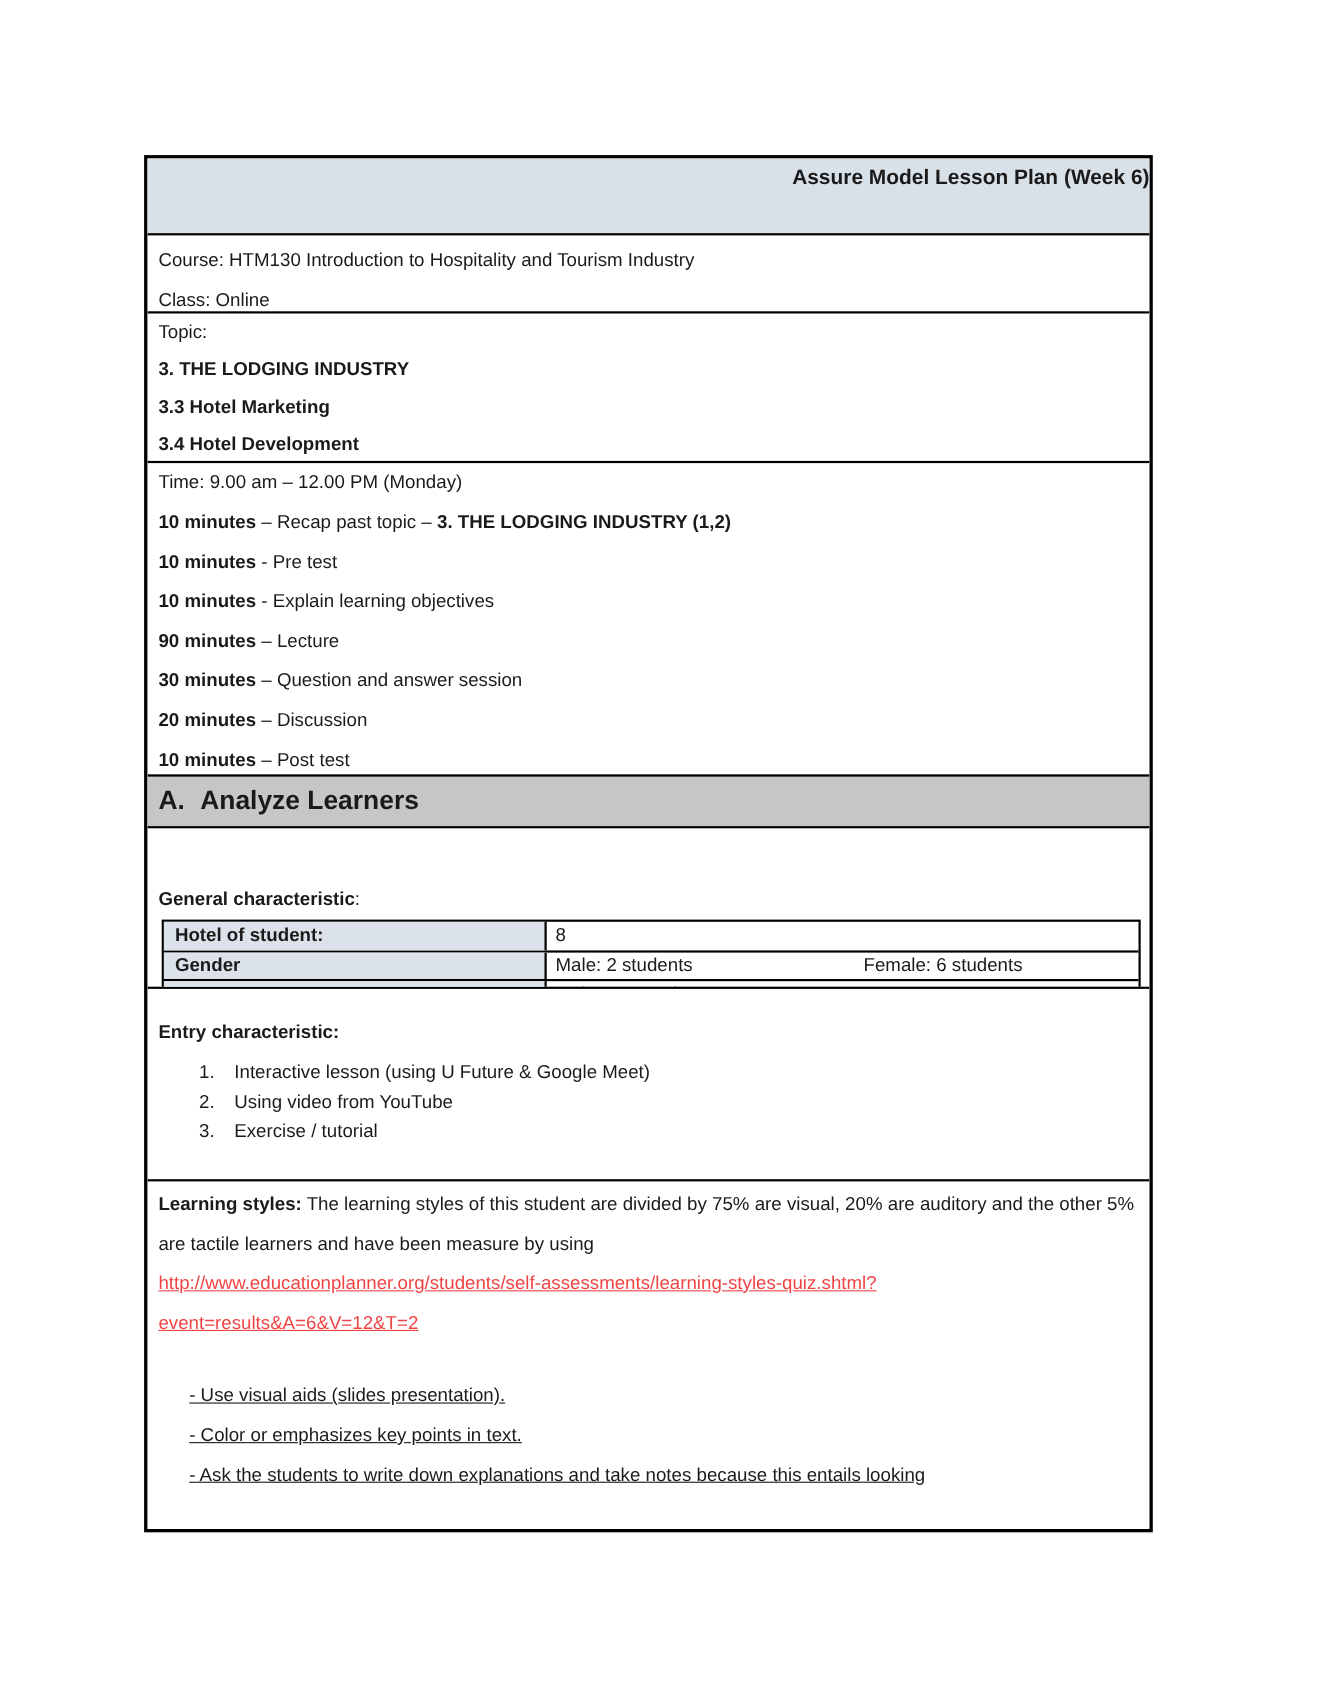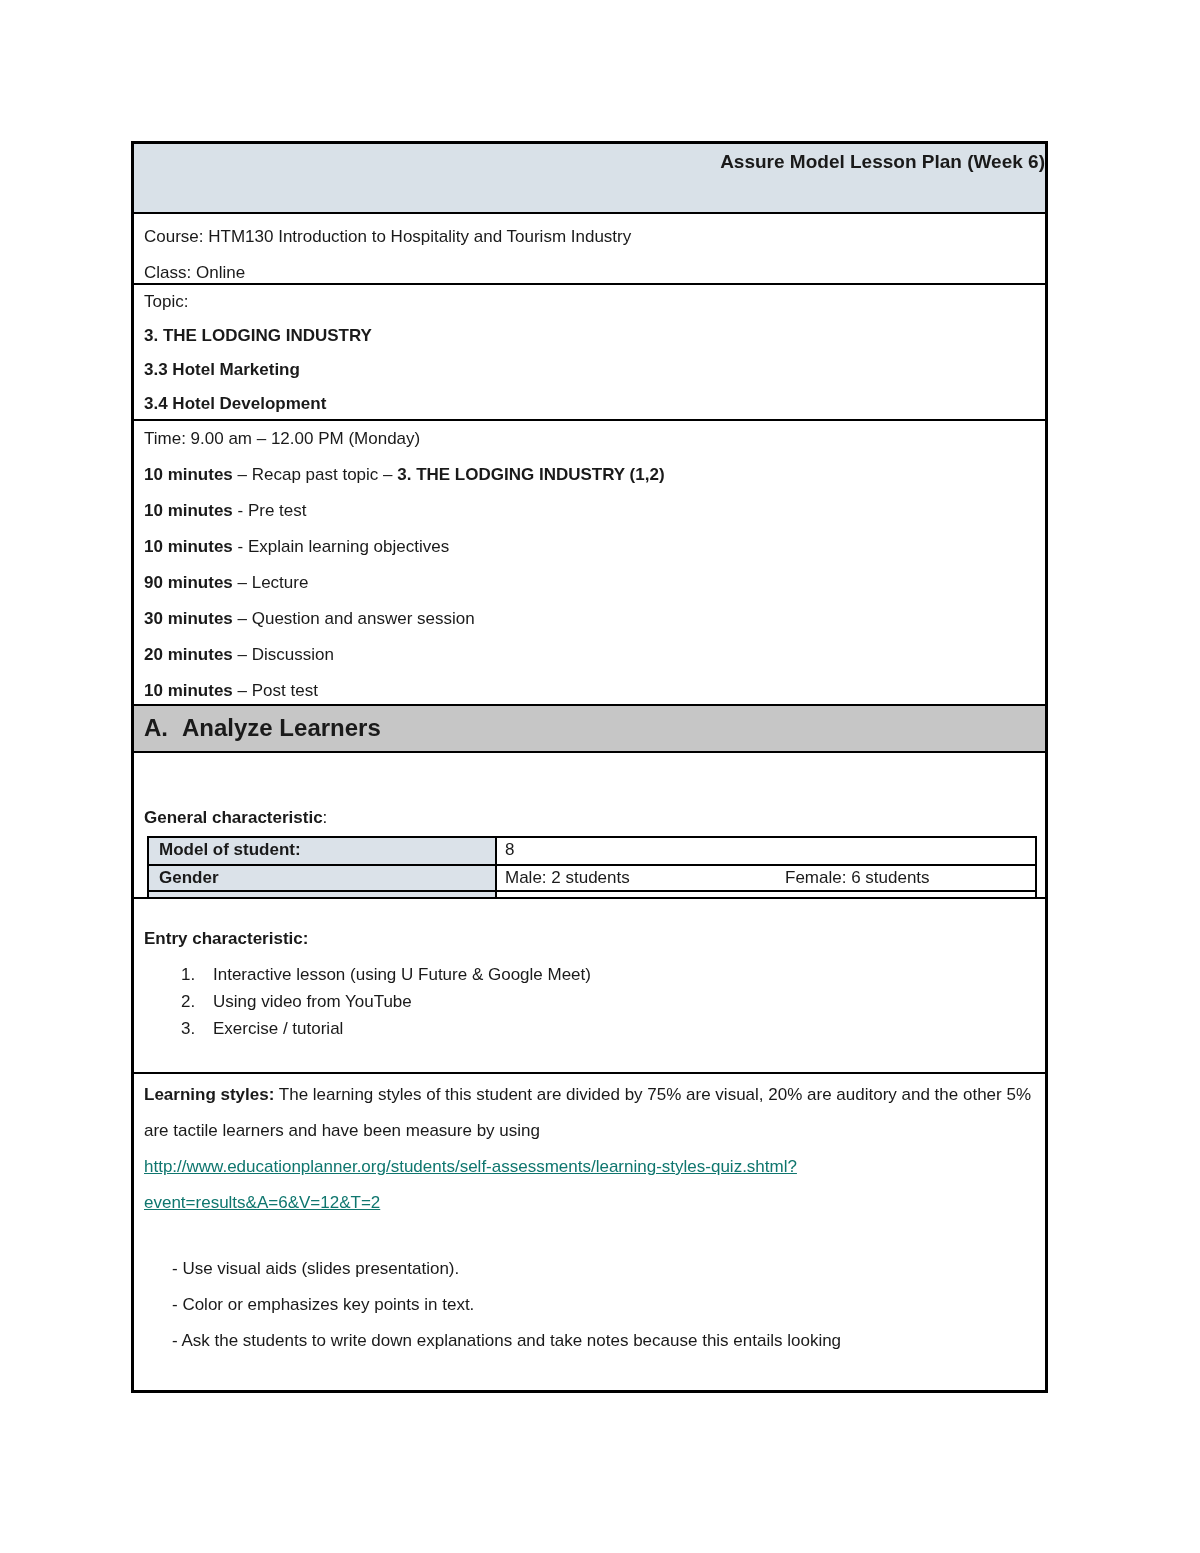--- a/index.html
+++ b/index.html
@@ -71,28 +71,28 @@
   .row-entry { height: 175px; padding: 26px 10px 0 10px; }
   .entry-heading { font-weight: bold; line-height: 28px; margin-bottom: 8px; }
   .entry-item { display: flex; line-height: 27px; }
   .entry-item .num { display: inline-block; width: 32px; margin-left: 37px; }
 
   .row-learning { height: 314px; padding: 3px 10px 0 10px; }
   .row-learning .para { line-height: 36px; }
   .learn-link {
     display: block;
     line-height: 36px;
-    color: #0f766e;
+    color: #ef4444;
     text-decoration: underline;
     width: fit-content;
   }
   .learn-gap { height: 30px; }
   .visual-heading { line-height: 36px; }
   .visual-heading .num { display: inline-block; width: 25px; }
-  .visual-point { line-height: 36px; padding-left: 28px; }
+  .visual-point { line-height: 36px; padding-left: 28px; text-decoration: underline; }
 </style>
 </head>
 <body>
 
 <div class="doc-table">
 
   <div class="row row-header">
     <span>Assure Model Lesson Plan (Week 6)</span>
   </div>
 
@@ -120,21 +120,21 @@
   </div>
 
   <div class="row row-section-a">
     <span class="sec-letter">A.</span><span>Analyze Learners</span>
   </div>
 
   <div class="row row-general">
     <p class="gen-heading"><span class="bold">General characteristic</span><span>:</span></p>
     <div class="itable">
       <div class="irow">
-        <div class="ilabel">Model of student:</div>
+        <div class="ilabel">Hotel of student:</div>
         <div class="ivalue"><span class="v1">8</span></div>
       </div>
       <div class="irow">
         <div class="ilabel">Gender</div>
         <div class="ivalue"><span class="v1">Male: 2 students</span><span>Female: 6 students</span></div>
       </div>
       <div class="irow">
         <div class="ilabel">Race</div>
         <div class="ivalue"><span class="v1">Malay – 8 students</span></div>
       </div>

